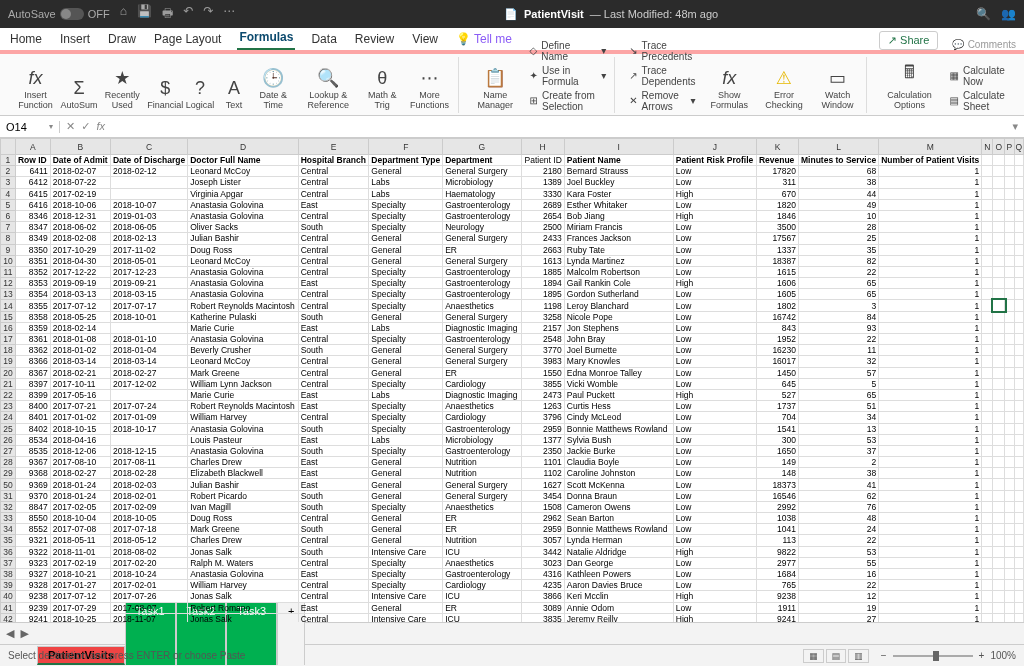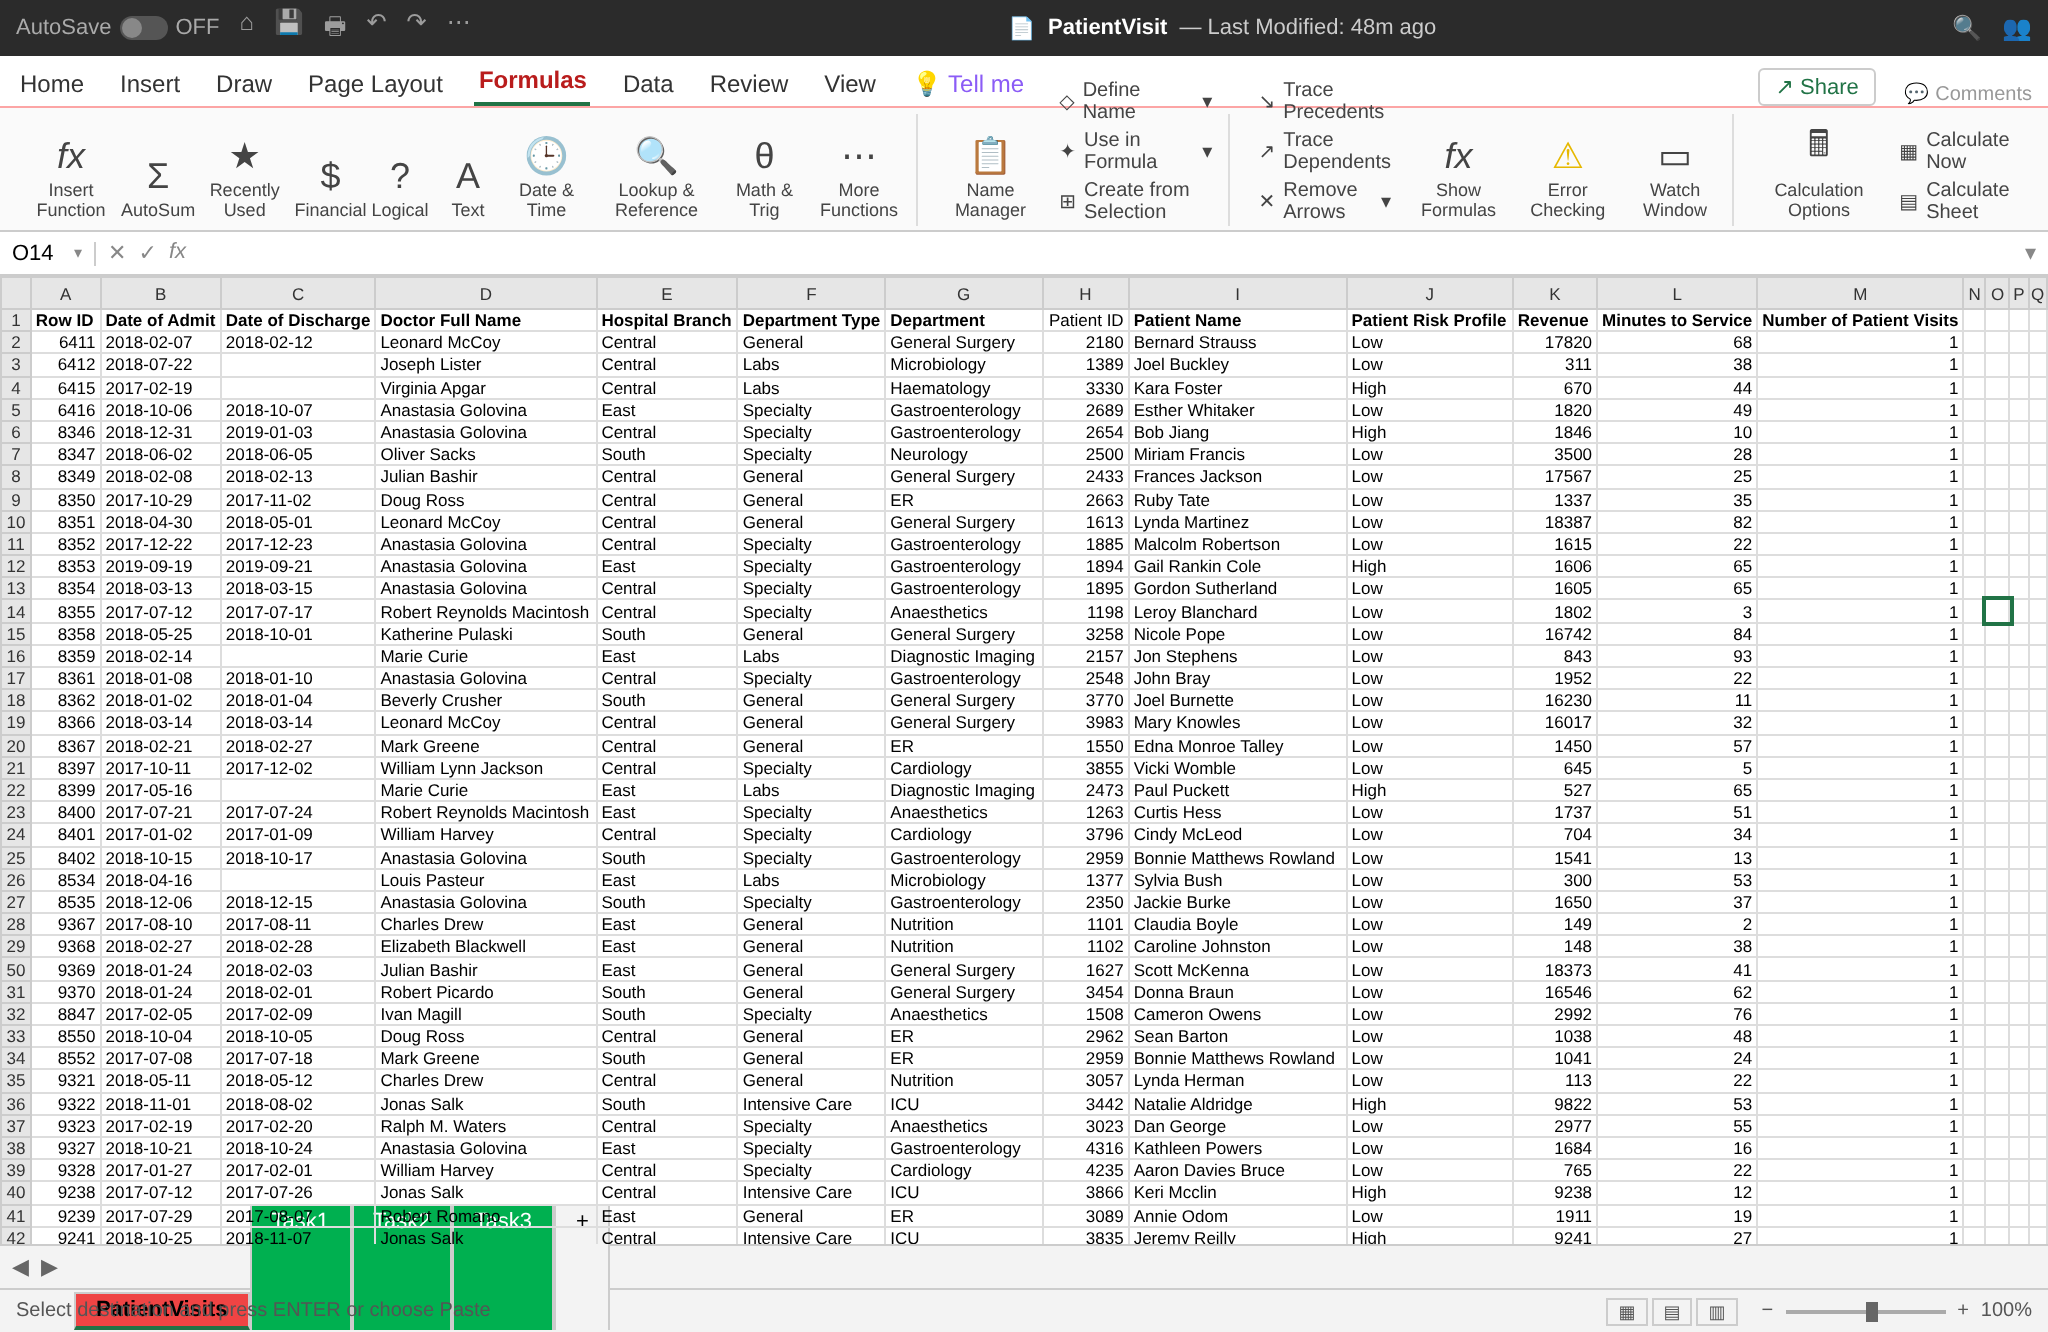--- a/index.html
+++ b/index.html
@@ -11,41 +11,41 @@
 .titlebar .toggle { width: 24px; height: 12px; border-radius: 6px; background: #555; position: relative; }
 .titlebar .toggle::after { content: ""; width: 10px; height: 10px; border-radius: 50%; background: #888; position: absolute; left: 1px; top: 1px; }
 .titlebar .tb-icons { display: flex; gap: 10px; margin-right: 10px; }
 .titlebar .tb-icons span { opacity: .7; font-size: 12px; }
 .titlebar .doc { flex: 1; text-align: center; display: flex; align-items: center; justify-content: center; gap: 6px; }
 .titlebar .doc .title { color: #fff; font-weight: 600; }
 .titlebar .right { display: flex; gap: 10px; }
 .titlebar .right span { opacity: .8; font-size: 12px; }
 
 
-.tabs { height: 26px; background: #fff; border-bottom: 1px solid #fca5a5; display: flex; align-items: flex-end; padding: 0 8px; gap: 14px; font-size: 12px; color: #333; }
+.tabs { height: 26px; background: #fff; border-bottom: 4px solid #fca5a5; display: flex; align-items: flex-end; padding: 0 8px; gap: 14px; font-size: 12px; color: #333; }
 .tab { padding: 4px 2px; cursor: pointer; }
-.tab.active { border-bottom: 2px solid #217346; color: #b91c1c; font-weight: 600; }
+.tab.active { border-bottom: 2px solid #217346; color: #0c4a6e; font-weight: 600; }
 .tabs .tellme { color: #8b5cf6; }
 .tabs .spacer { flex: 1; }
 .tabs .share { border: 1px solid #ccc; border-radius: 3px; padding: 2px 8px; color: #217346; font-size: 11px; }
 .tabs .comments { color: #999; font-size: 10px; }
 
 
 .ribbon { height: 62px; background: #fafafa; border-bottom: 1px solid #ccc; display: flex; align-items: center; padding: 2px 8px; gap: 6px; font-size: 10px; color: #444; }
 .rgroup { display: flex; align-items: flex-end; gap: 4px; padding: 0 4px; border-right: 1px solid #ddd; height: 56px; }
 .rgroup:last-child { border-right: none; }
 .rbtn { display: flex; flex-direction: column; align-items: center; justify-content: flex-end; gap: 2px; padding: 2px 4px; min-width: 30px; cursor: pointer; }
 .rbtn .ic { font-size: 18px; color: #444; }
 .rbtn .lbl { font-size: 9px; text-align: center; line-height: 1.1; }
 .rsub { display: flex; flex-direction: column; gap: 1px; justify-content: center; font-size: 10px; }
 .rsub div { display: flex; align-items: center; gap: 4px; padding: 1px 4px; cursor: pointer; }
 
 
 .fbar { height: 22px; border-bottom: 1px solid #ccc; display: flex; align-items: center; font-size: 11px; }
-.namebox { width: 48px; border-right: 1px solid #ccc; padding: 0 6px; display: flex; align-items: center; justify-content: space-between; }
+.namebox { width: 60px; border-right: 1px solid #ccc; padding: 0 6px; display: flex; align-items: center; justify-content: space-between; }
 .namebox .dd { font-size: 8px; color: #888; }
 .fbar .fx-icons { display: flex; gap: 6px; padding: 0 6px; color: #888; }
 .fbar .fx-input { flex: 1; padding: 0 6px; }
 
 
 .grid-wrap { width: 100%; height: 484px; overflow: hidden; position: relative; }
 table.sheet { border-collapse: collapse; font-size: 8.5px; table-layout: fixed; }
 .col-head th { background: #e6e6e6; border: 1px solid #ccc; font-weight: normal; color: #333; height: 16px; text-align: center; position: sticky; top: 0; }
 .rowhead { background: #e6e6e6; border: 1px solid #ccc; text-align: center; color: #333; width: 18px; }
 td { border: 1px solid #ddd; padding: 0 2px; white-space: nowrap; overflow: hidden; height: 11.2px; }

